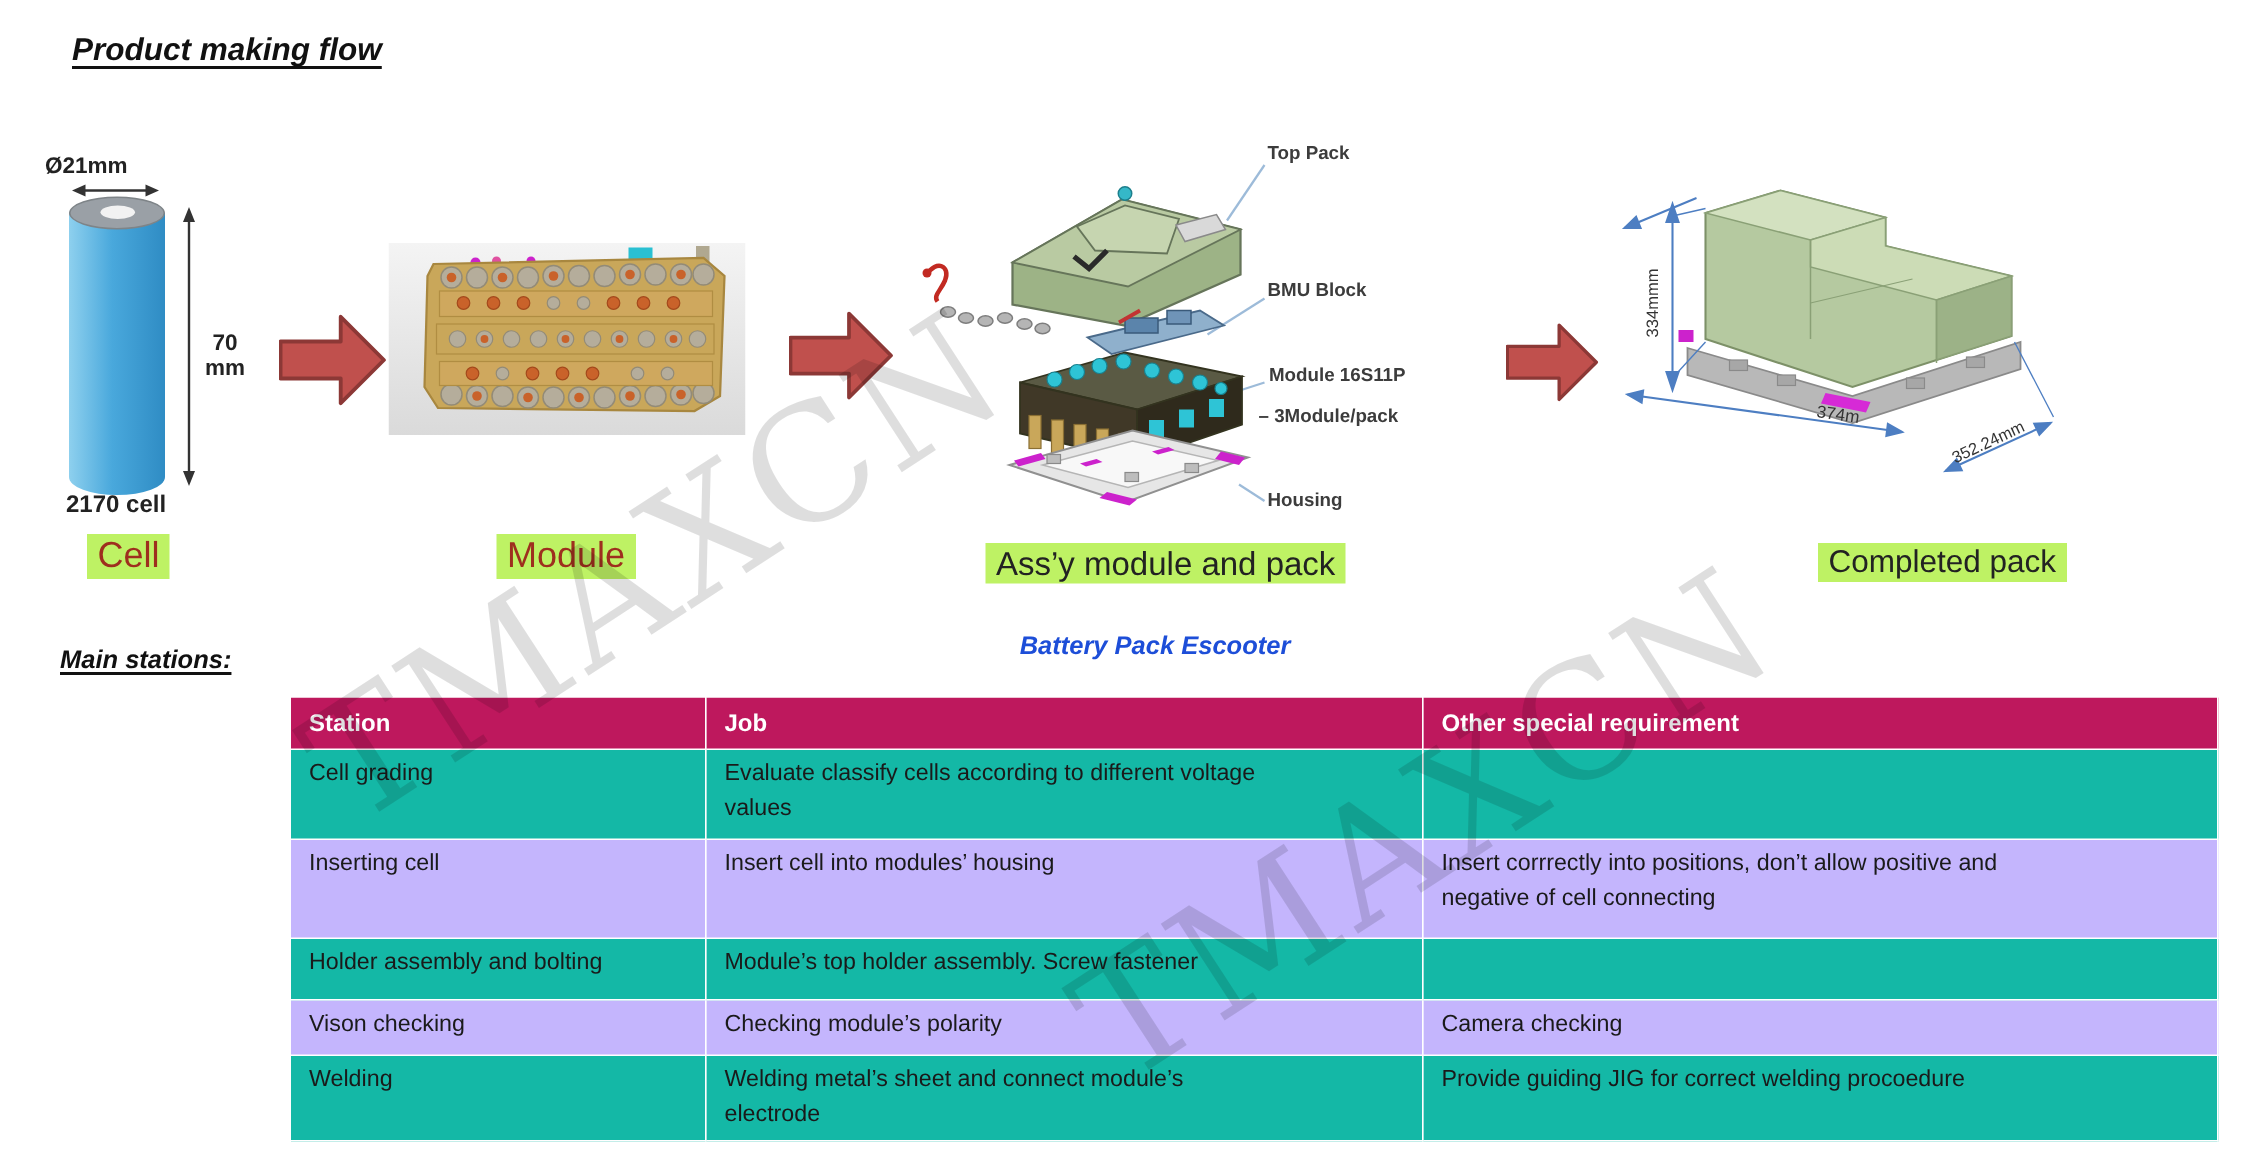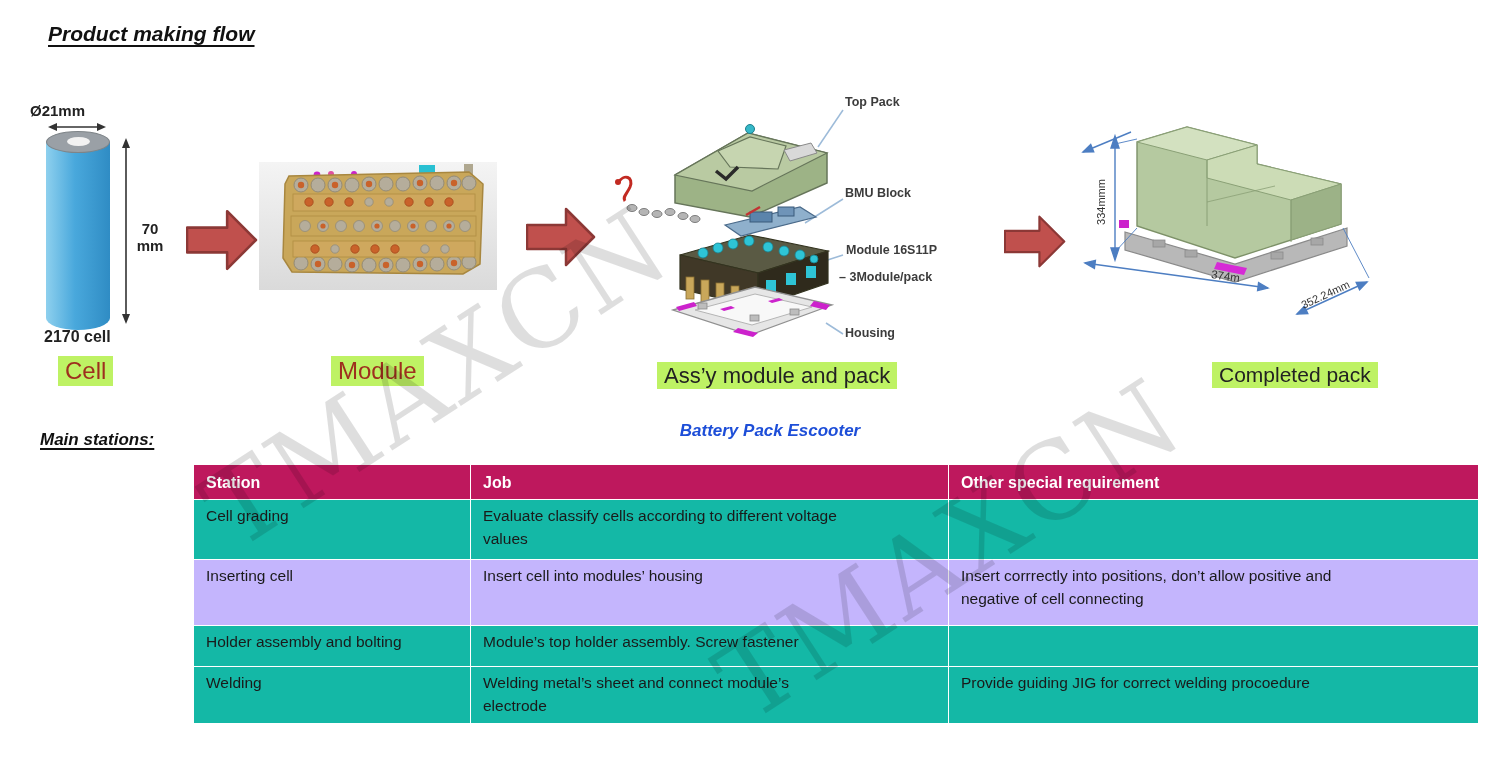--- a/index.html
+++ b/index.html
@@ -362,20 +362,25 @@
       <td>Inserting cell</td>
       <td>Insert cell into modules’ housing</td>
       <td>Insert corrrectly into positions, don’t allow positive and
 negative of cell connecting</td>
     </tr>
     <tr class="band-dark" style="height:41px;">
       <td>Holder assembly and bolting</td>
       <td>Module’s top holder assembly. Screw fastener</td>
       <td></td>
     </tr>
+    <tr class="band-light" style="height:37px;">
+      <td>Vison checking</td>
+      <td>Checking module’s polarity</td>
+      <td>Camera checking</td>
+    </tr>
     <tr class="band-dark" style="height:57px;">
       <td>Welding</td>
       <td>Welding metal’s sheet and connect module’s
 electrode</td>
       <td>Provide guiding JIG for correct welding procoedure</td>
     </tr>
   </tbody>
 </table>
 
 </body></html>

